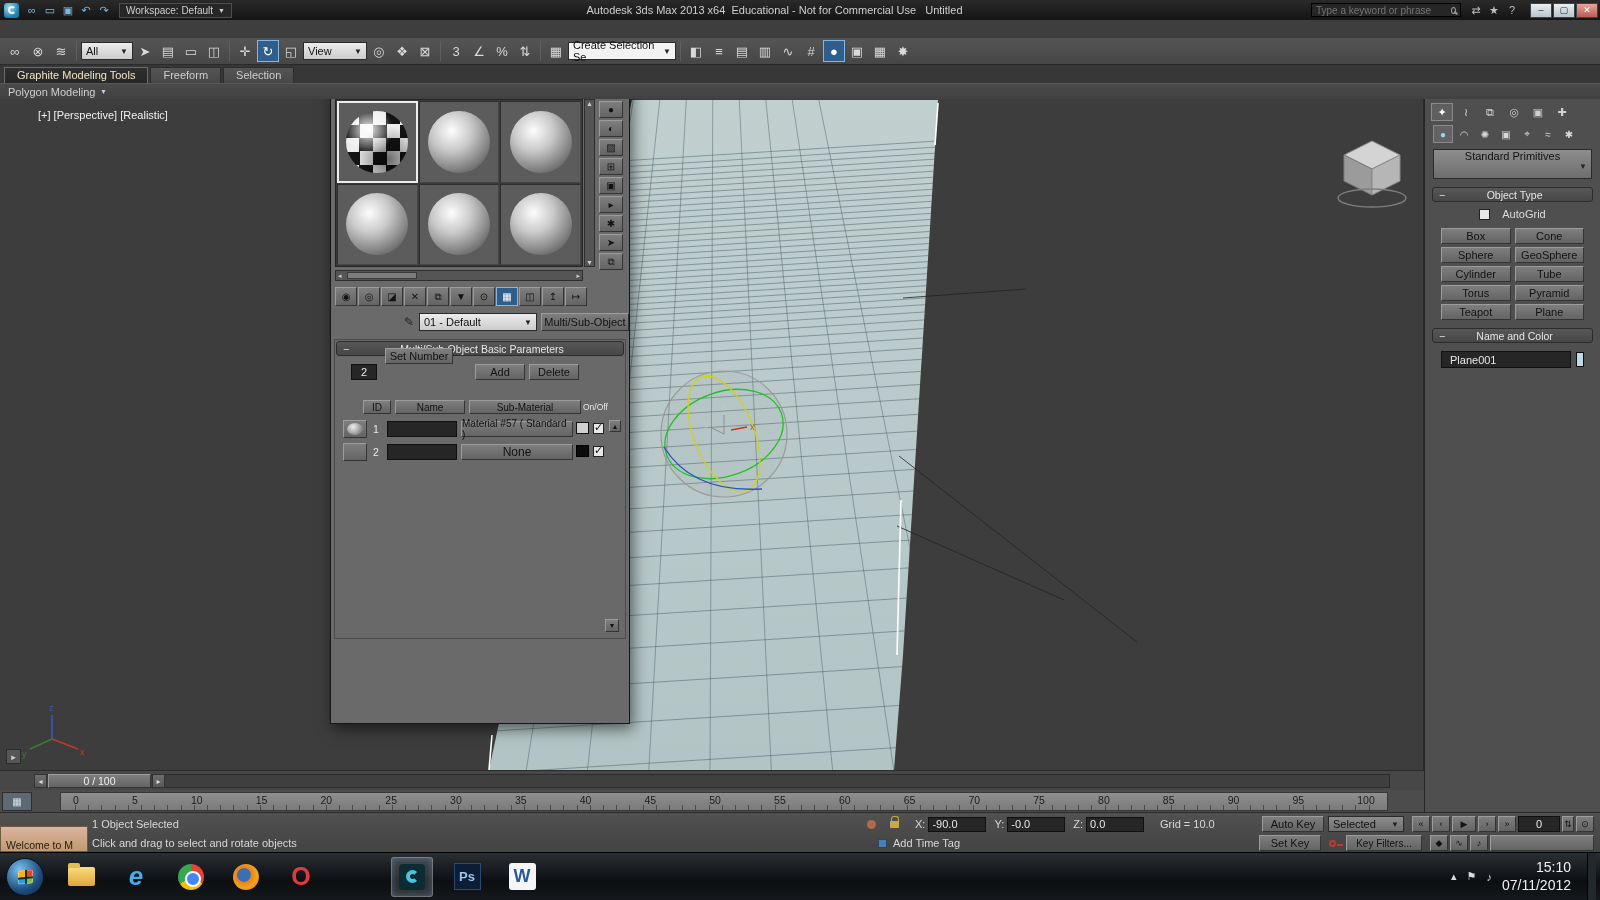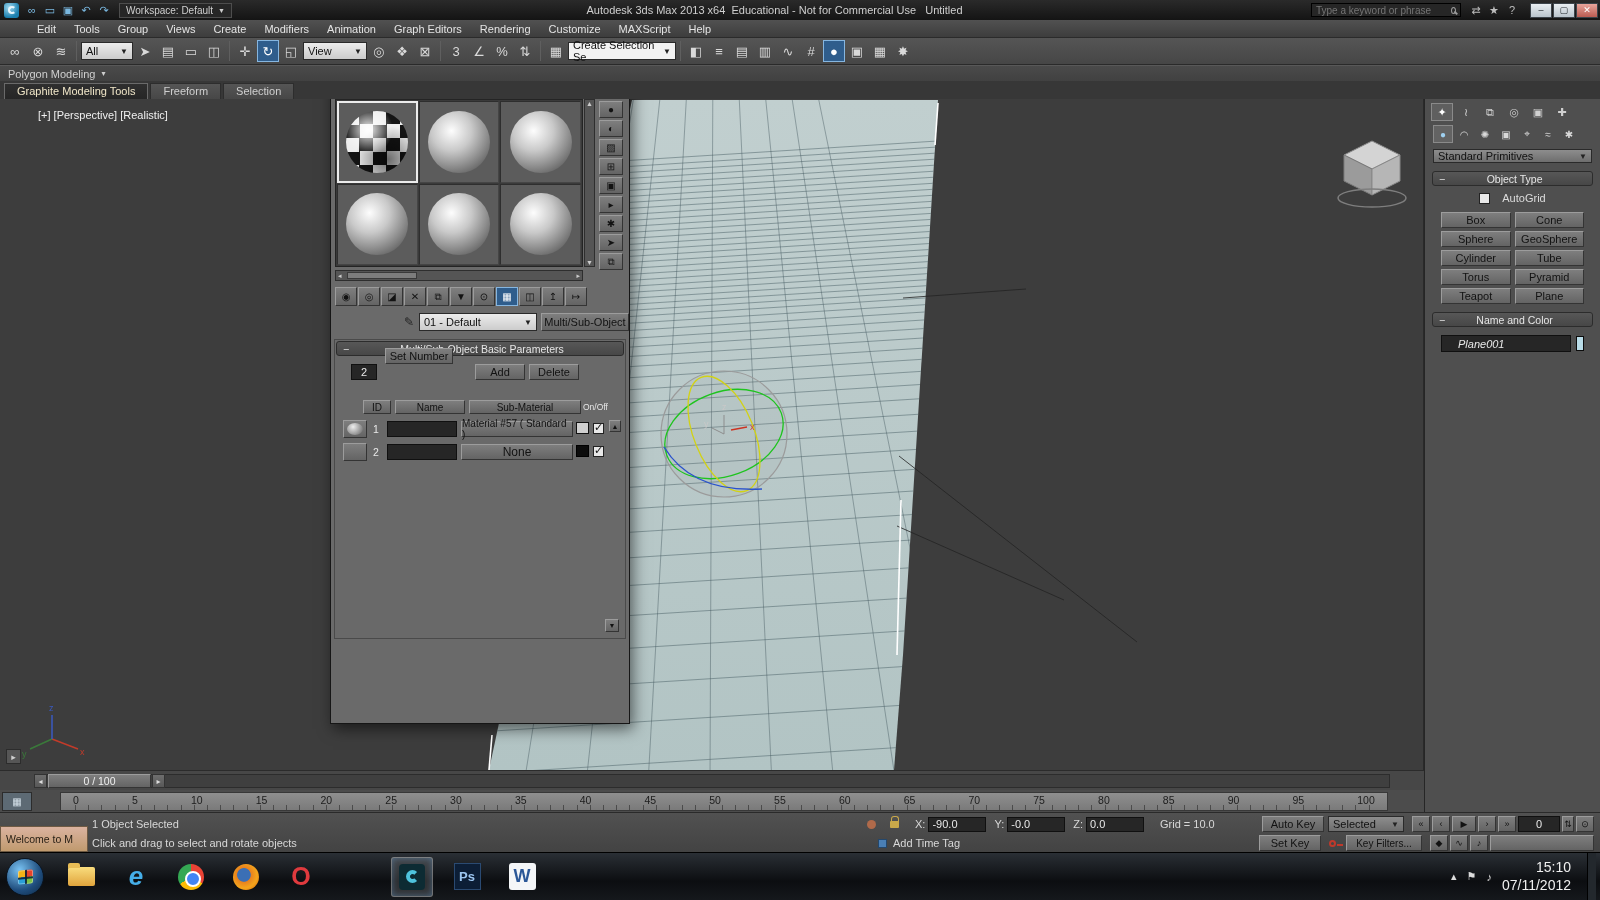--- a/index.html
+++ b/index.html
@@ -84,27 +84,27 @@
   .mini-sph{width:16px;height:12px;border-radius:50%;background:radial-gradient(circle at 38% 32%,#eee,#888 70%,#555);}
 
   
   #cmdpanel{position:absolute;left:1424px;top:99px;width:176px;height:713px;background:#4f4f4f;border-left:1px solid #262626;}
   #cp-tabs{display:flex;gap:2px;padding:4px 0 2px 6px;}
   #cp-tabs .icobtn{width:22px;height:18px;font-size:11px;color:#d0d0d0;}
   #cp-tabs .icobtn.active{background:#5f5f5f;border-color:#8a8a8a;color:#fff;}
   #cp-cats{display:flex;gap:1px;padding:2px 0 4px 8px;}
   #cp-cats .icobtn{width:20px;height:18px;font-size:10px;}
   #cp-cats .icobtn.active{background:#636363;border-color:#8a8a8a;color:#9fd0f0;}
-  #cp-dropdown{margin:2px 8px;height:14px;}
+  #cp-dropdown{margin:2px 8px;height:30px;flex-direction:column;}
   .cp-roll{margin:8px 6px 0;}
   #autogrid-row{display:flex;align-items:center;justify-content:center;gap:12px;height:16px;color:#dcdcdc;font-size:11px;margin-top:4px;}
   #objgrid{display:grid;grid-template-columns:1fr 1fr;gap:3px 4px;margin:6px 10px 0;}
   #objgrid .raised{height:16px;}
   #namecolor-row{display:flex;align-items:center;gap:5px;margin:8px 10px 0;}
-  #objname{width:130px;height:17px;padding-left:16px;font-style:italic;}
+  #objname{width:130px;height:17px;padding-left:8px;}
   #colorswatch{width:17px;height:15px;background:#b9dce8;border:1px solid #0c0c0c;}
 
   
   #timeslider{position:absolute;left:0;top:770px;width:1424px;height:20px;background:#474747;border-top:1px solid #2b2b2b;display:flex;align-items:center;}
   #ts-track{position:absolute;left:34px;top:3px;width:1356px;height:14px;background:#3f3f3f;border:1px solid #2c2c2c;}
   #ts-left,#ts-right{position:absolute;top:3px;width:13px;height:14px;font-size:8px;color:#ddd;background:linear-gradient(#6e6e6e,#585858);border:1px solid #333;display:flex;align-items:center;justify-content:center;}
   #ts-left{left:34px;} #ts-right{left:152px;}
   #ts-thumb{position:absolute;left:48px;top:3px;width:103px;height:14px;color:#f0f0f0;font-size:10.5px;}
   #rulerrow{position:absolute;left:0;top:790px;width:1424px;height:22px;background:#4c4c4c;}
   #minicurve{position:absolute;left:2px;top:792px;width:30px;height:19px;background:#5d6a74;border:1px solid #2c2c2c;color:#d6e2ea;font-size:10px;display:flex;align-items:center;justify-content:center;}
@@ -119,21 +119,21 @@
   #status-row1{top:2px;} #status-row2{top:21px;}
   .coordfield{width:58px;height:15px;display:flex;align-items:center;padding:0 3px;}
   .sbtn{height:16px;padding:0 6px;}
   .lockicon{width:9px;height:7px;background:#c9a84a;border-radius:1px;position:relative;display:inline-block;}
   .lockicon::before{content:"";position:absolute;top:-5px;left:1px;width:6px;height:5px;border:1.5px solid #c9a84a;border-bottom:none;border-radius:3px 3px 0 0;}
   .isoicon{width:9px;height:9px;border-radius:50%;background:#b06a4a;display:inline-block;}
   .keyicon{width:7px;height:7px;border:2px solid #c0392b;border-radius:50%;position:relative;display:inline-block;}
   .keyicon::after{content:"";position:absolute;left:6px;top:2px;width:6px;height:2px;background:#c0392b;}
   .tagicon{width:9px;height:9px;background:#4a7fb5;border:1px solid #24476b;display:inline-block;}
   .pb{width:18px;height:16px;font-size:9px;}
-  #welcomewin{position:absolute;left:0;top:826px;width:88px;height:26px;background:linear-gradient(#dbb3a0,#c09a6e);border:1px solid #6e5a43;color:#241c12;font-size:10.5px;display:flex;align-items:center;padding-left:5px;z-index:12;}
+  #welcomewin{position:absolute;left:0;top:826px;width:88px;height:26px;background:linear-gradient(#dbb3a0,#c09a6e);border:1px solid #6e5a43;color:#241c12;font-size:10.5px;display:flex;align-items:flex-end;padding-left:5px;z-index:12;}
 
   
   #taskbar{position:absolute;left:0;top:852px;width:1600px;height:48px;background:linear-gradient(#2a2f35,#0c0e11 60%,#15181c);border-top:1px solid #000;display:flex;align-items:center;z-index:20;}
   #startorb{width:38px;height:38px;margin-left:6px;border-radius:50%;background:radial-gradient(circle at 35% 30%,#79c2f2,#1f4d7d 60%,#0d2740);border:1px solid #0a1420;display:flex;align-items:center;justify-content:center;}
   #startflag{width:15px;height:14px;background:conic-gradient(#e4452c 0 25%,#7bc043 0 50%,#2a9fd8 0 75%,#f2b418 0);transform:skewY(-6deg);border-radius:2px;box-shadow:0 0 0 1px rgba(255,255,255,.35) inset;position:relative;}
   #startflag::before{content:"";position:absolute;left:47%;top:0;width:2px;height:100%;background:rgba(10,30,50,.85);}
   #startflag::after{content:"";position:absolute;top:47%;left:0;height:2px;width:100%;background:rgba(10,30,50,.85);}
   #taskicons{display:flex;align-items:center;gap:13px;margin-left:16px;height:100%;}
   .taskicon{width:42px;height:40px;display:flex;align-items:center;justify-content:center;border:1px solid transparent;border-radius:3px;}
   .taskicon.activeapp{background:rgba(255,255,255,.14);border-color:rgba(255,255,255,.3);box-shadow:0 0 6px rgba(120,190,255,.35) inset;margin-left:56px;}
@@ -186,35 +186,20 @@
         <div class="qicon">?</div>
       </div>
     <div style="display:flex;margin-right:2px;">
 
     <div class="winbtn">–</div>
         <div class="winbtn">▢</div>
         <div class="winbtn close">✕</div>
       </div>
   </div>
 
-  <div id="menubar">
-
-  <div class="mitem">Edit</div>
-      <div class="mitem">Tools</div>
-      <div class="mitem">Group</div>
-      <div class="mitem">Views</div>
-      <div class="mitem">Create</div>
-      <div class="mitem">Modifiers</div>
-      <div class="mitem">Animation</div>
-      <div class="mitem">Graph Editors</div>
-      <div class="mitem">Rendering</div>
-      <div class="mitem">Customize</div>
-      <div class="mitem">MAXScript</div>
-      <div class="mitem">Help</div>
-    </div>
 
   <div id="maintoolbar">
     <span style="display:flex;gap:1px;">
 
     <div class="icobtn">∞</div>
         <div class="icobtn">⊗</div>
         <div class="icobtn">≋</div>
       </span>
     <div class="sep"></div>
     <div class="combo" style="width:52px;">
@@ -272,30 +257,30 @@
         <div class="icobtn">∿</div>
         <div class="icobtn">#</div>
         <div class="icobtn active">●</div>
         <div class="icobtn">▣</div>
         <div class="icobtn">▦</div>
         <div class="icobtn">✸</div>
       </span>
   </div>
 
   <div id="ribbon">
+    <div id="ribbontabs">
+
+    <div class="rtab active">Graphite Modeling Tools</div>
+        <div class="rtab">Freeform</div>
+        <div class="rtab">Selection</div>
+      </div>
     <div id="ribbonpanelrow">
       <span>Polygon Modeling</span>
       <span style="font-size:8px;">▾</span>
     </div>
-    <div id="ribbontabs">
-
-    <div class="rtab active">Graphite Modeling Tools</div>
-        <div class="rtab">Freeform</div>
-        <div class="rtab">Selection</div>
-      </div>
   </div>
 
   <div id="viewport">
     <svg id="vp-svg" width="1424" height="671" viewBox="0 0 1424 671">
       <defs>
         <clipPath id="planeClip">
           <polygon points="632,1 938,1 903,556 894,671 489,671"></polygon>
         </clipPath>
         <linearGradient id="planeGrad" x1="0" y1="0" x2="0" y2="1">
           <stop offset="0" stop-color="#c1cfcf"></stop>

